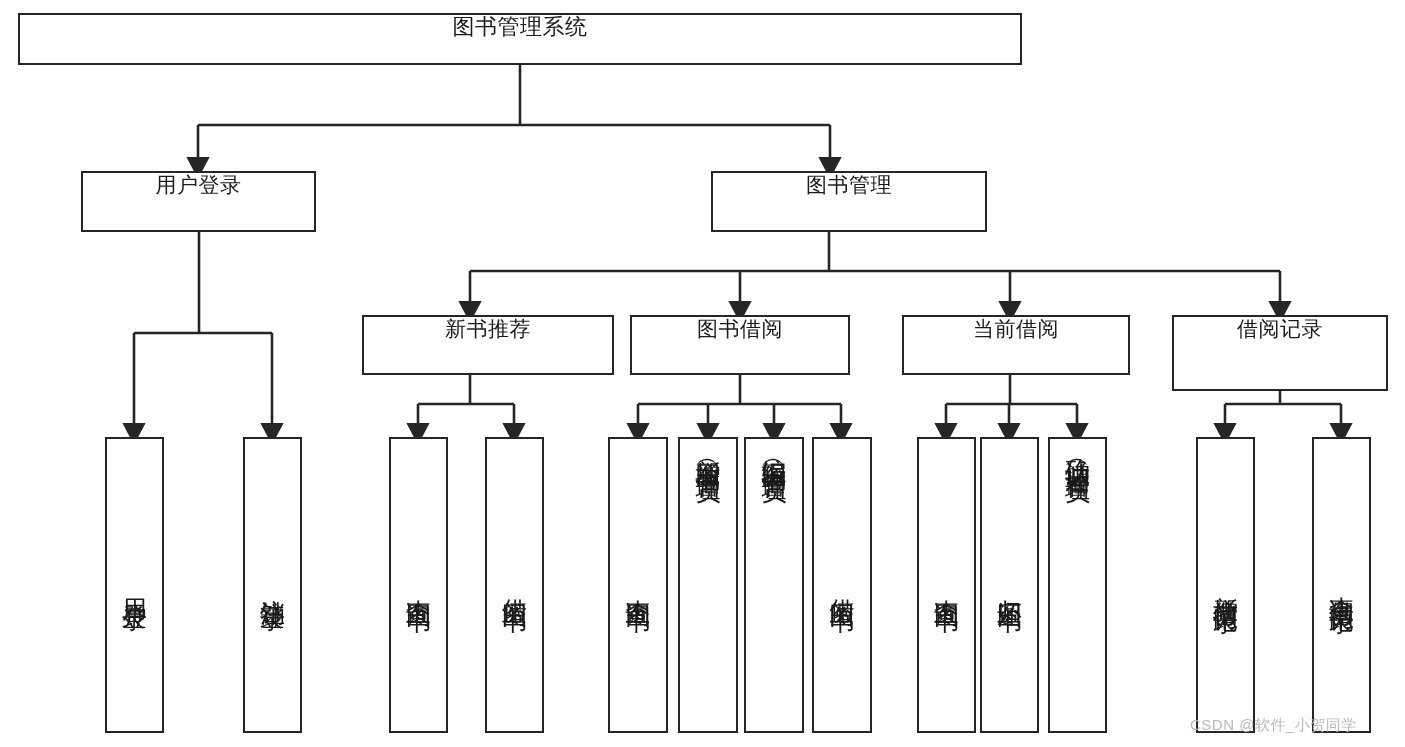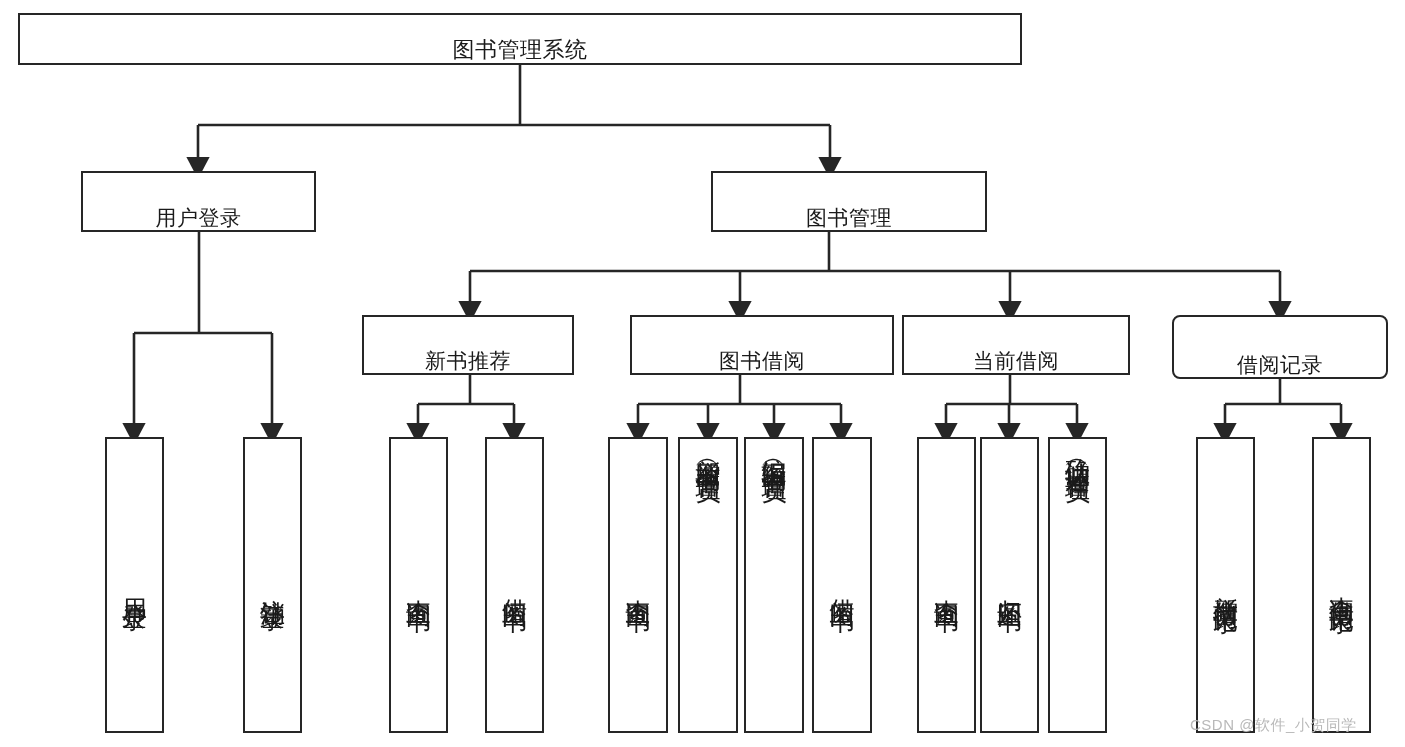--- a/index.html
+++ b/index.html
@@ -24,21 +24,21 @@
     width: 1405px;
     height: 747px;
     pointer-events: none;
   }
   .node {
     position: absolute;
     box-sizing: border-box;
     border: 2.5px solid #262626;
     background: #ffffff;
     display: flex;
-    align-items: flex-end;
+    align-items: flex-start;
     justify-content: center;
     color: #1a1a1a;
   }
   .node .label {
     display: block;
     text-align: center;
     line-height: 1.12;
     letter-spacing: 0.5px;
   }
   
@@ -136,33 +136,33 @@
   </div>
 
   <div class="node horiz" style="left:81px; top:171px; width:235px; height:61px;">
     <span class="label">用户登录</span>
   </div>
 
   <div class="node horiz" style="left:711px; top:171px; width:276px; height:61px;">
     <span class="label">图书管理</span>
   </div>
 
-  <div class="node horiz" style="left:362px; top:315px; width:212px; height:60px;">
+  <div class="node horiz" style="left:362px; top:315px; width:252px; height:60px;">
     <span class="label">新书推荐</span>
   </div>
 
-  <div class="node horiz" style="left:630px; top:315px; width:264px; height:60px;">
+  <div class="node horiz" style="left:630px; top:315px; width:220px; height:60px;">
     <span class="label">图书借阅</span>
   </div>
 
   <div class="node horiz" style="left:902px; top:315px; width:228px; height:60px;">
     <span class="label">当前借阅</span>
   </div>
 
-  <div class="node horiz" style="left:1172px; top:315px; width:216px; height:64px;border-radius:8px;">
+  <div class="node horiz" style="left:1172px; top:315px; width:216px; height:76px;">
     <span class="label">借阅记录</span>
   </div>
 
   <div class="node vert center" style="left:105px; top:437px; width:59px; height:296px;">
     <span class="label">用户登录</span>
   </div>
 
   <div class="node vert center" style="left:243px; top:437px; width:59px; height:296px;">
     <span class="label">注销登录</span>
   </div>

